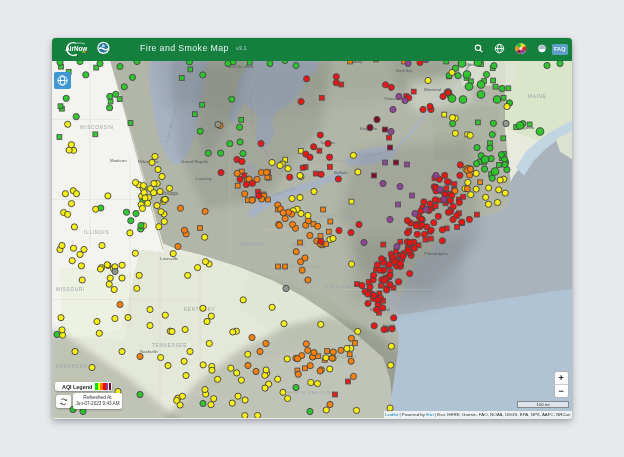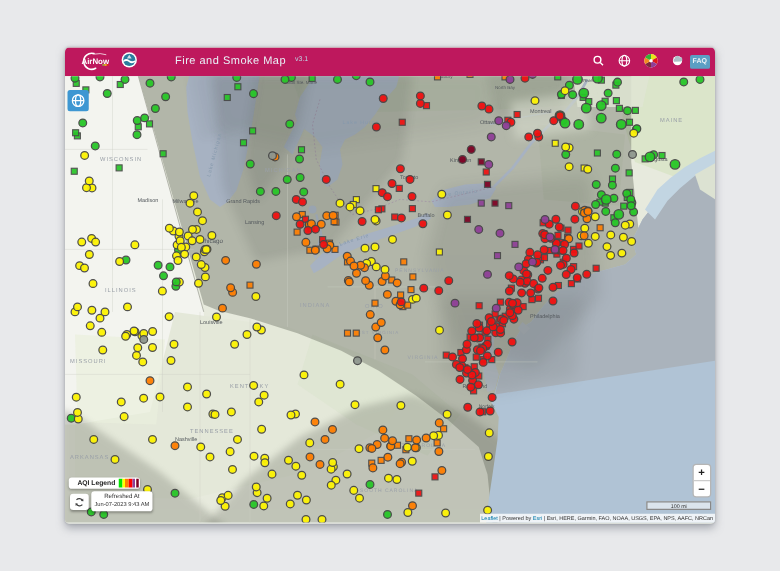--- a/index.html
+++ b/index.html
@@ -1,16 +1,16 @@
 <!DOCTYPE html>
 <html><head><meta charset="utf-8"><style>
 html,body{margin:0;padding:0;width:624px;height:457px;background:#e8e9eb;overflow:hidden}
 *{box-sizing:border-box;font-family:"Liberation Sans",sans-serif}
 #win{position:absolute;left:52px;top:38px;width:520px;height:381px;border-radius:3.5px;overflow:hidden;box-shadow:0 3px 7px rgba(110,115,125,.55),0 0 2px rgba(0,0,0,.2);background:#edefe7}
-#hdr{position:absolute;left:0;top:0;width:100%;height:23px;background:#be185d}
+#hdr{position:absolute;left:0;top:0;width:100%;height:23px;background:#15803d}
 #map{position:absolute;left:0;top:23px;width:520px;height:358px}
 .ttl{position:absolute;left:88px;top:4.5px;font-size:8.8px;letter-spacing:.4px;color:#e9f2f8;font-weight:400}
 .ver{position:absolute;left:184px;top:7px;font-size:5.6px;color:#bcd9e8}
 .faq{position:absolute;left:500px;top:5.5px;width:15.5px;height:11.5px;background:#5b9fc4;border-radius:1.5px;color:#eaf2f7;font-size:5.6px;font-weight:bold;text-align:center;line-height:11.5px}
 #glbtn{position:absolute;left:2px;top:33.5px;width:17px;height:17px;background:#3e97d2;border-radius:2px}
 .card{position:absolute;background:#fff;border-radius:2.5px;box-shadow:0 1px 2px rgba(0,0,0,.3)}
 #leg{left:3px;top:344px;width:57px;height:9px}
 #leg b{position:absolute;left:7px;top:1.8px;font-size:5.4px;color:#222}
 #legbar{position:absolute;left:40px;top:1px;width:16.2px;height:7px}
 #legbar i{position:absolute;top:0;width:2.7px;height:7px}

